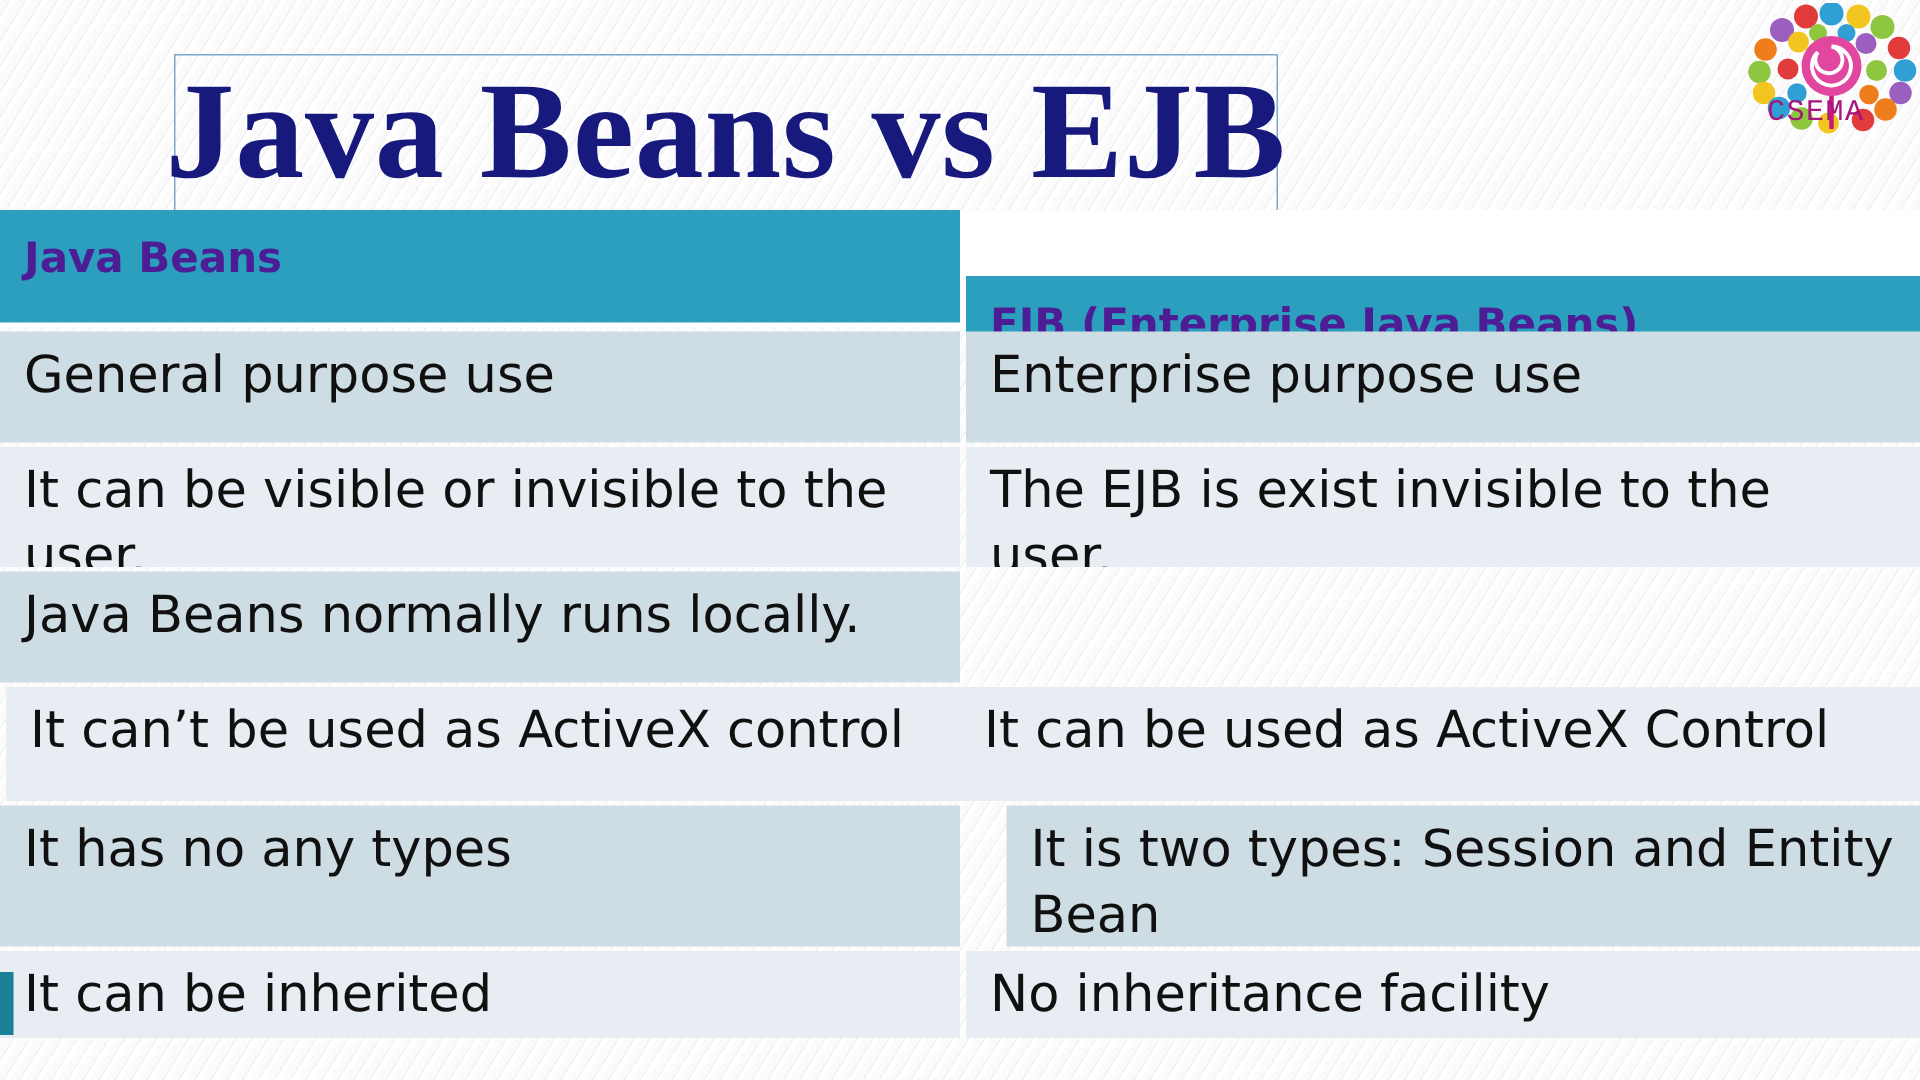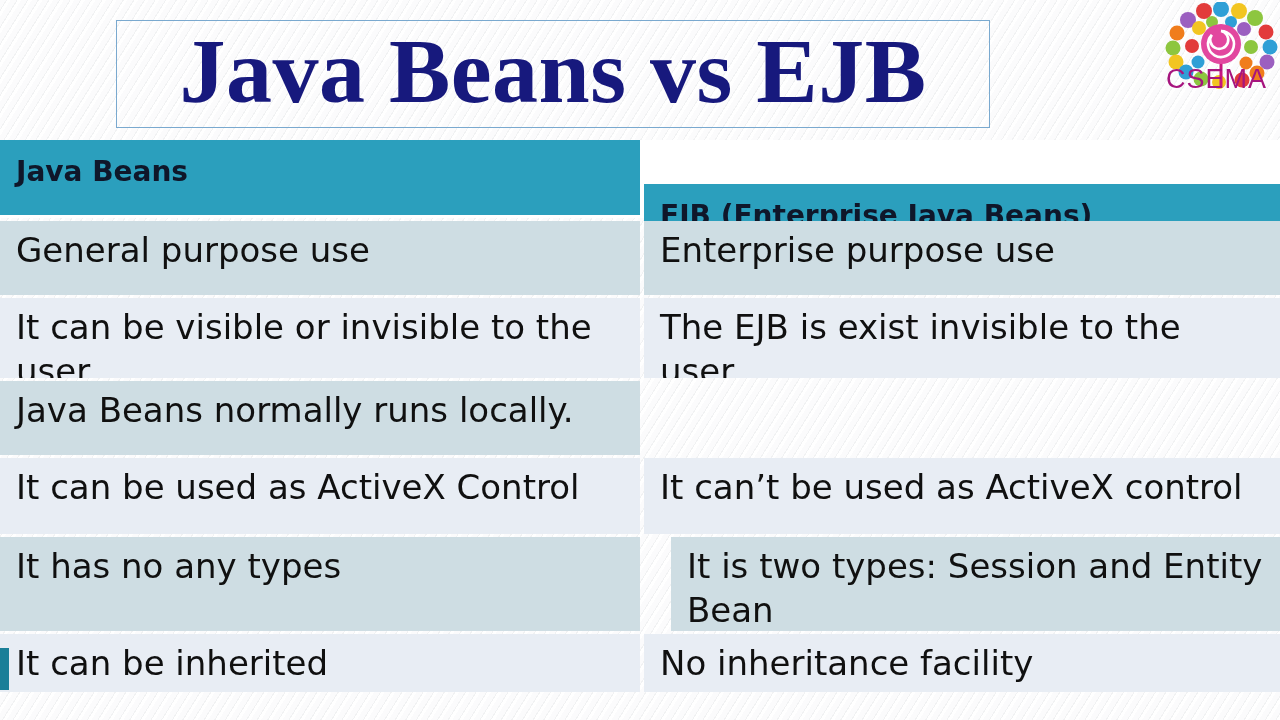--- a/index.html
+++ b/index.html
@@ -29,22 +29,22 @@
         #f1f2f3 4px,
         #fbfbfc 4px,
         #fbfbfc 9px
     );
   }
 
   
   #title-box {
     position: absolute;
     left: 116px;
-    top: 20px;
-    width: 874px;
+    top: 36px;
+    width: 736px;
     height: 108px;
     border: 1px solid #7aa9cf;
     background: transparent;
     box-sizing: border-box;
     display: flex;
     align-items: center;
     justify-content: center;
   }
   #title-text {
     font-family: "Liberation Serif", "DejaVu Serif", serif;
@@ -62,24 +62,24 @@
     position: absolute;
     right: 0px;
     top: 2px;
     width: 118px;
     height: 104px;
     pointer-events: none;
   }
   #logo svg { display: block; }
   #logo-word {
     position: absolute;
-    left: 4px;
+    left: 16px;
     top: 62px;
-    font-family: Liberation Sans, sans-serif;
-    font-size: 27px;
+    font-family: Liberation Mono, monospace;
+    font-size: 20px;
     letter-spacing: 1px;
     color: #a6147e;
     white-space: nowrap;
   }
 
   
   #table {
     position: absolute;
     left: 0;
     top: 140px;
@@ -103,21 +103,21 @@
   .cell.col-left  { width: 641px; flex: 0 0 641px; }
   .cell.col-right { width: 639px; flex: 0 0 639px; }
 
   
   .row.header {
     height: 78px;
     background: #ffffff;
   }
   .row.header .cell {
     background: #2b9fbd;
-    color: #0f172a;
+    color: #4c1d95;
     font-weight: bold;
     font-size: 28px;
     padding-top: 14px;
     height: 75px;
   }
   .row.header .cell.col-left  { width: 640px; flex: 0 0 640px; }
   .row.header .cell.col-right { width: 636px; flex: 0 0 636px; margin-left: 4px; margin-top: 44px; }
 
   
   .row.body { margin-top: 3px; }
@@ -207,22 +207,22 @@
     <div class="row body shade-b h-96">
       <div class="cell col-left">It can be visible or invisible to the user.</div>
       <div class="cell col-right">The EJB is exist invisible to the user.</div>
     </div>
 
     <div class="row body shade-a h-92">
       <div class="cell col-left">Java Beans normally runs locally.</div>
     </div>
 
     <div class="row body shade-b h-76">
+      <div class="cell col-right">It can’t be used as ActiveX control</div>
       <div class="cell col-left">It can be used as ActiveX Control</div>
-      <div class="cell col-right">It can’t be used as ActiveX control</div>
     </div>
 
     <div class="row body shade-a h-94">
       <div class="cell col-left">It has no any types</div>
       <div class="cell col-right">It is two types: Session and Entity Bean</div>
     </div>
 
     <div class="row body shade-b h-58">
       <div class="cell col-left">It can be inherited</div>
       <div class="cell col-right">No inheritance facility</div>

